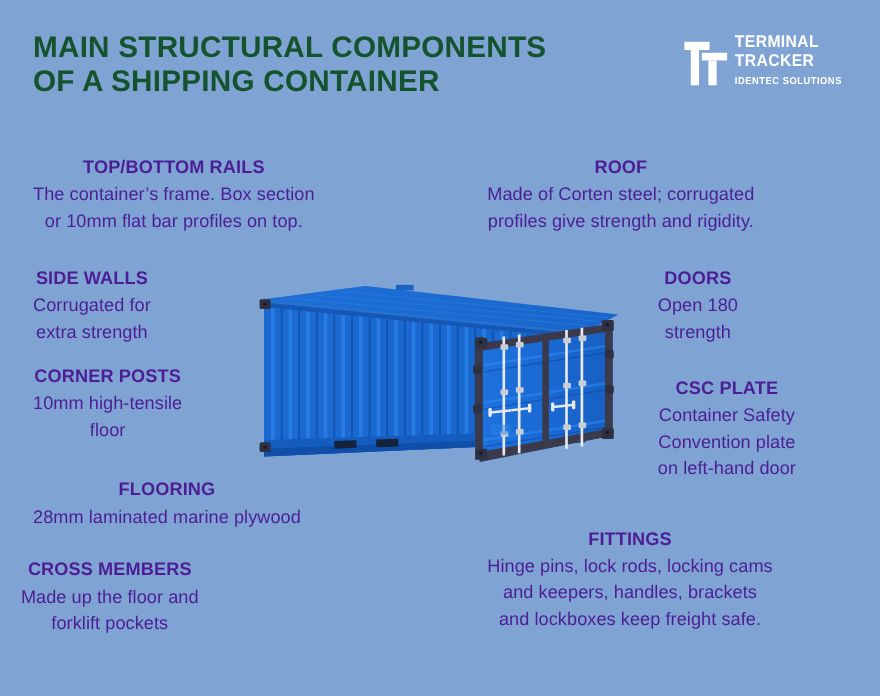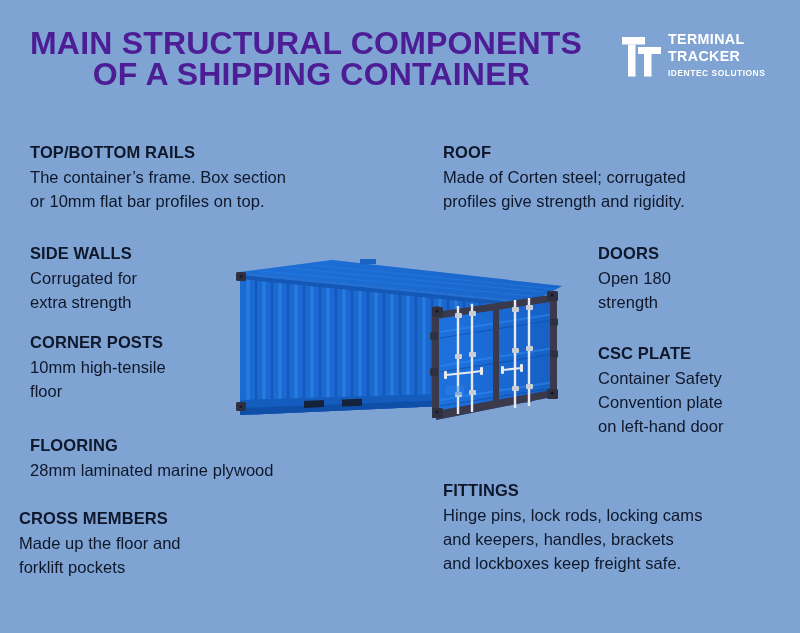--- a/index.html
+++ b/index.html
@@ -26,37 +26,36 @@
     position: absolute;
     left: 0; top: 0;
     width: 800px;
     height: 115px;
   }
   #title {
     position: absolute;
     left: 30px;
     top: 28px;
     width: 500px;
-    color: #4c1d95;
-    font-size: 32px;
+    color: #14532d;
+    font-size: 27px;
     font-weight: 700;
     line-height: 31px;
     letter-spacing: 0.2px;
     text-transform: uppercase;
-    text-align: right;
   }
   #title .tline { display: block; white-space: nowrap; }
 
   #logo {
     position: absolute;
     right: 26px;
     top: 30px;
     height: 50px;
     display: flex;
-    align-items: center;
+    align-items: flex-end;
     gap: 6px;
   }
   #logo-mark {
     width: 40px;
     height: 45px;
     flex: 0 0 auto;
     margin-top: 2px;
   }
   #logo-text {
     display: flex;
@@ -82,21 +81,22 @@
     letter-spacing: 0.55px;
     text-transform: uppercase;
     margin-top: 3px;
     transform: scaleX(0.92);
     transform-origin: left center;
   }
 
   
   .block {
     position: absolute;
-    color: #0f172a;
+    color: #4c1d95;
+    text-align: center;
   }
   .block .bt {
     font-size: 16.5px;
     font-weight: 700;
     line-height: 20px;
     letter-spacing: 0.1px;
     text-transform: uppercase;
     margin: 0 0 3px 0;
     white-space: nowrap;
   }

